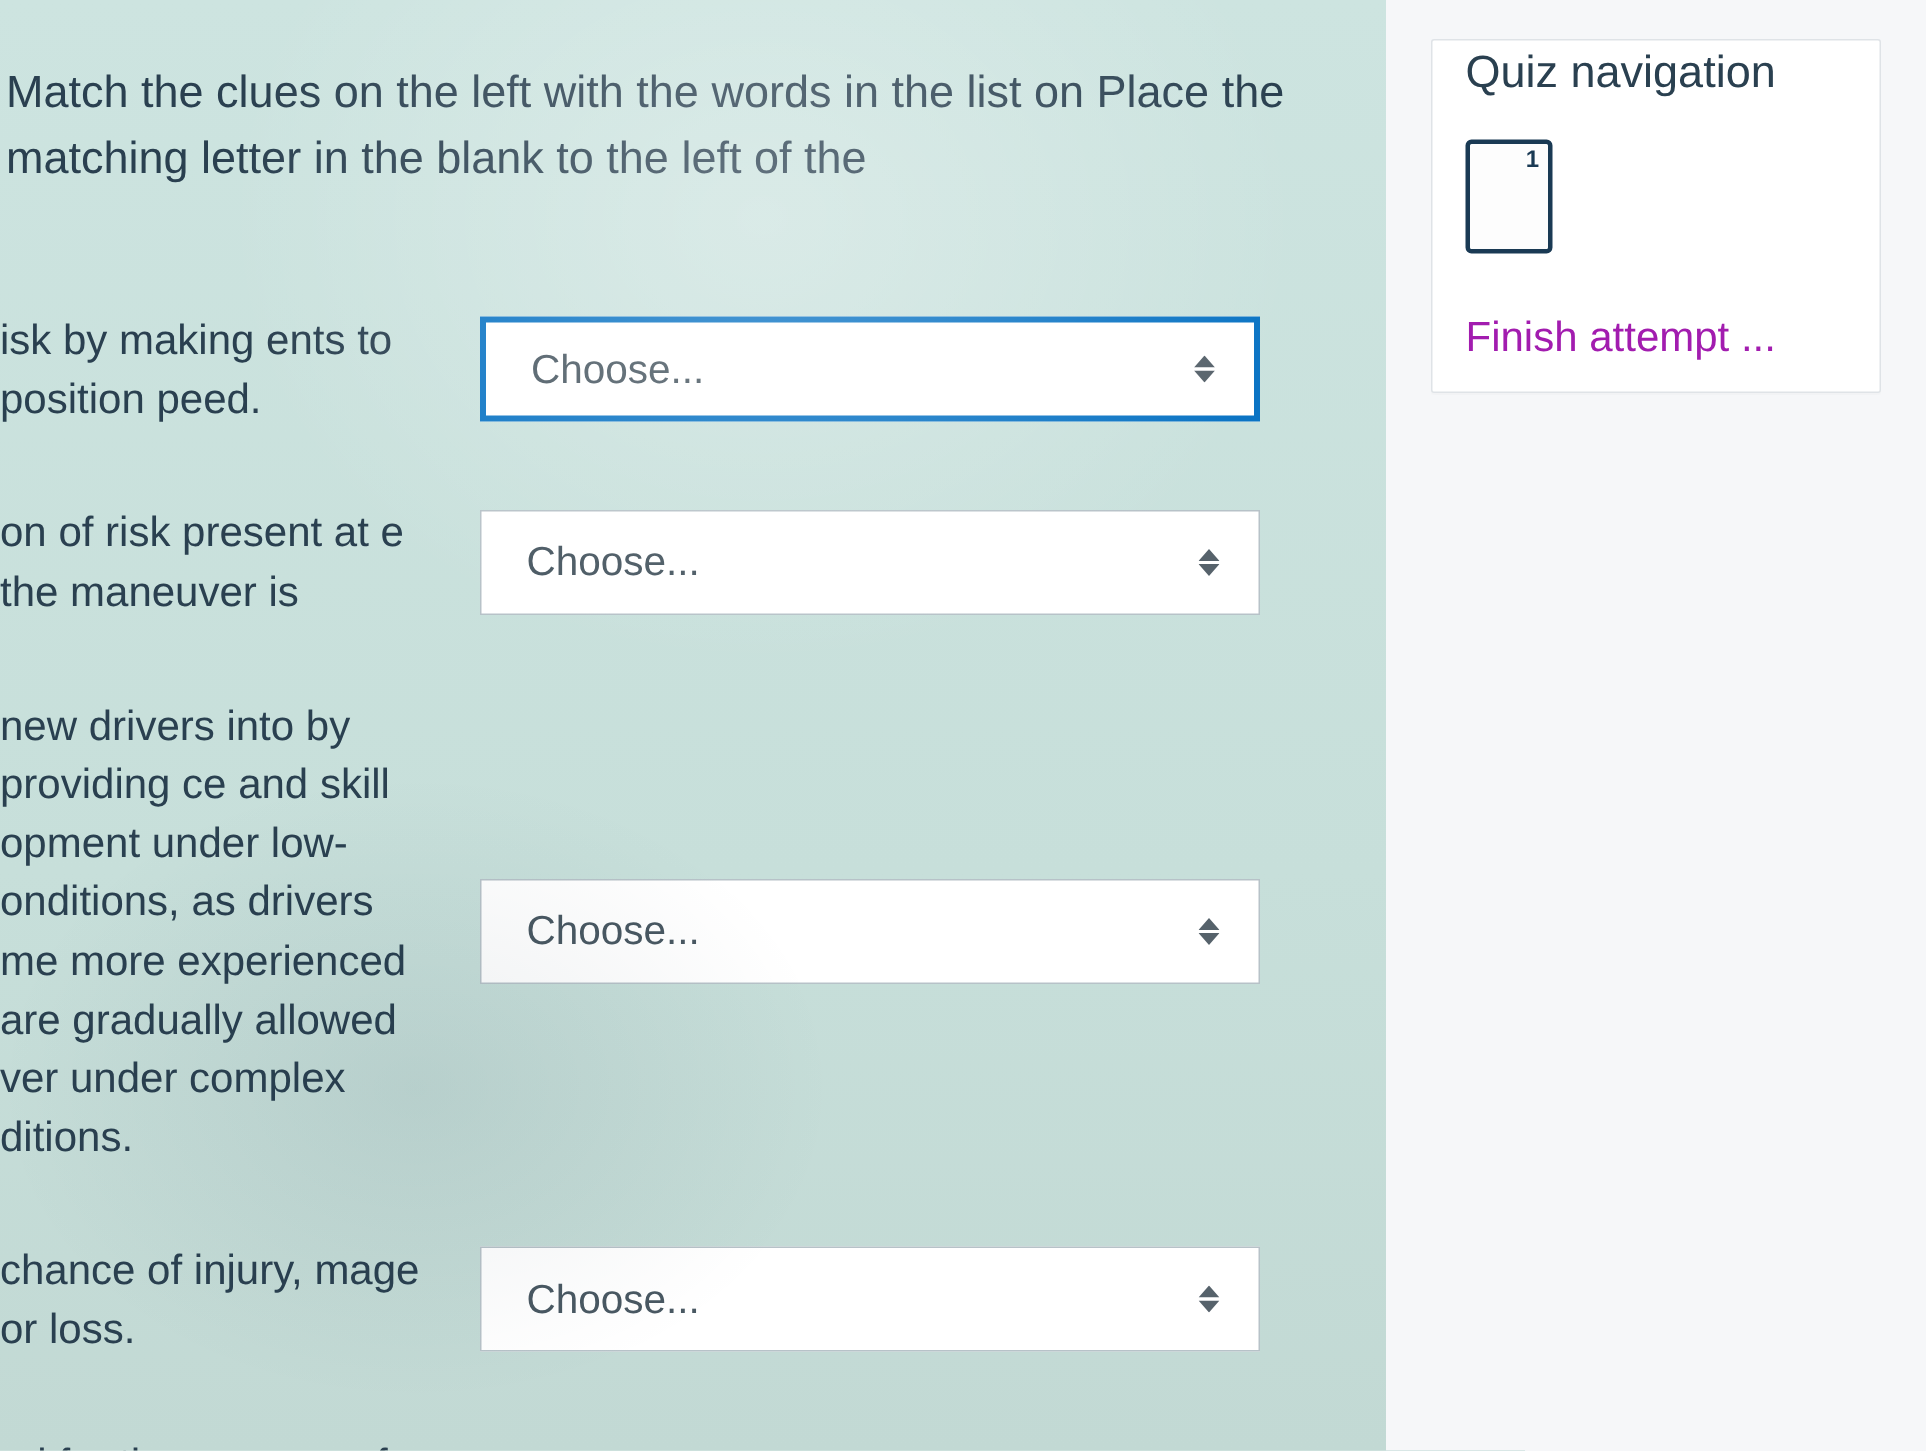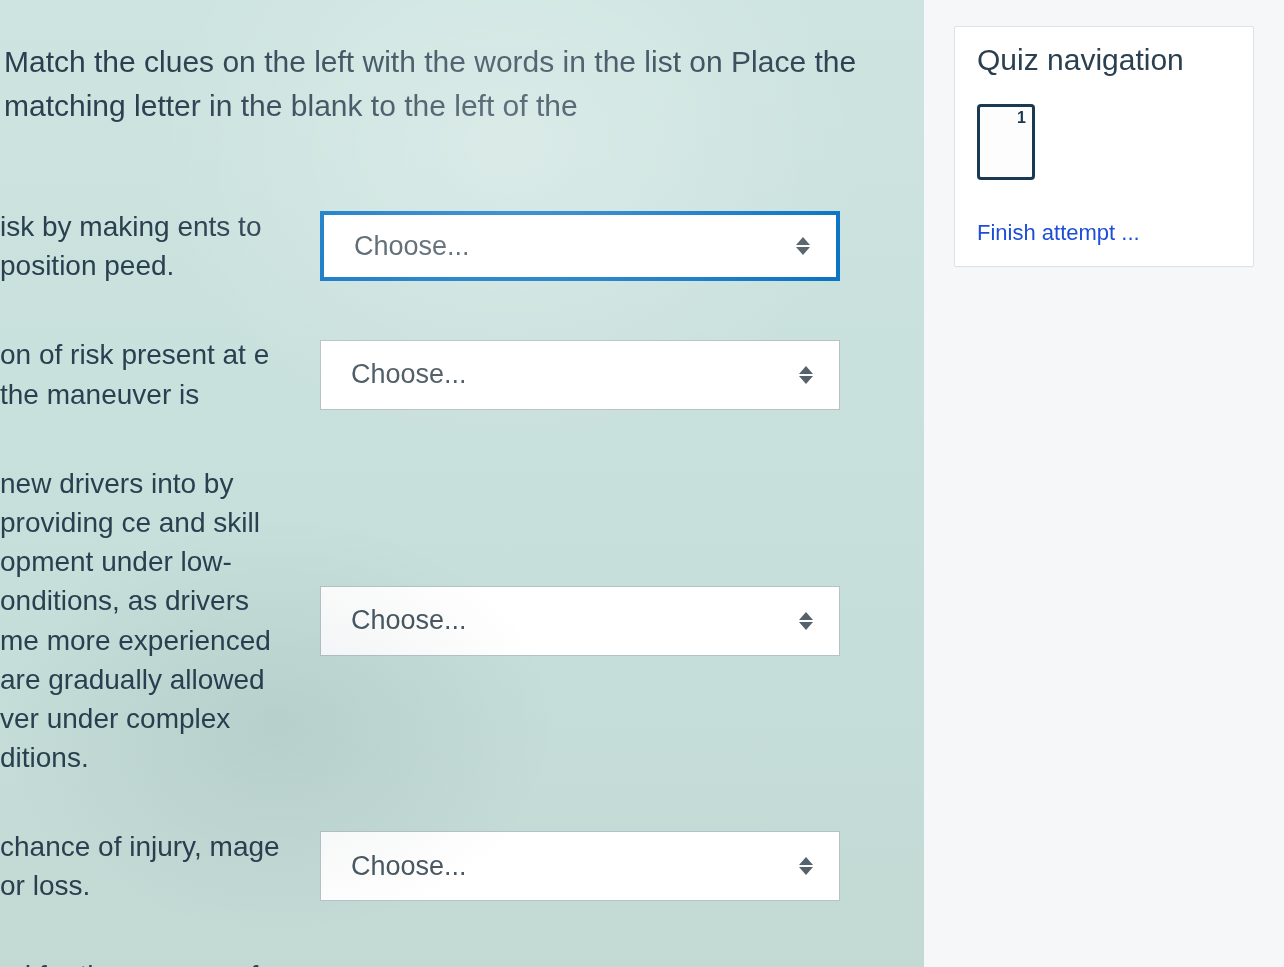--- a/index.html
+++ b/index.html
@@ -74,21 +74,21 @@
   .caret svg { display: block; }
   .side-col {
     width: 360px;
     background: #f6f7f9;
     padding: 26px 30px 0 30px;
   }
   .nav-card {
     background: #ffffff;
     border: 1px solid #dfe3e7;
     border-radius: 2px;
-    padding: 15px 0 20px 0;
+    padding: 4px 0 20px 0;
     box-shadow: 0 1px 1px rgba(0,0,0,0.02);
   }
   .nav-title {
     font-size: 30px;
     font-weight: 400;
     color: #2a4050;
     padding: 0 22px 26px 22px;
     line-height: 1.2;
   }
   .q-badge {
@@ -105,22 +105,22 @@
     position: absolute;
     top: 2px;
     right: 6px;
     font-size: 16px;
     font-weight: 600;
     color: #1a3a54;
   }
   .finish-link {
     display: block;
     padding: 0 22px;
-    font-size: 22px;
-    color: #1d4ed8;
+    font-size: 28px;
+    color: #a21caf;
     text-decoration: none;
     cursor: pointer;
   }
   
   .glare {
     position: absolute; inset: 0; pointer-events: none;
     background:
       radial-gradient(600px 500px at 55% 15%, rgba(255,255,255,0.28), transparent 60%),
       radial-gradient(400px 300px at 30% 75%, rgba(0,30,50,0.07), transparent 70%);
   }

